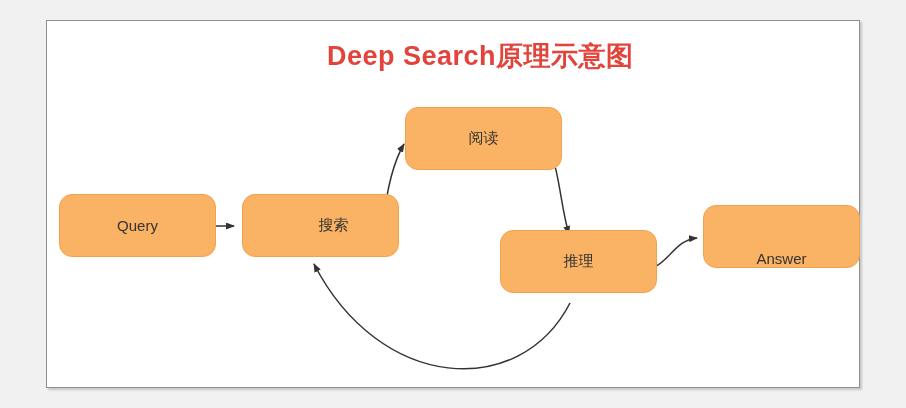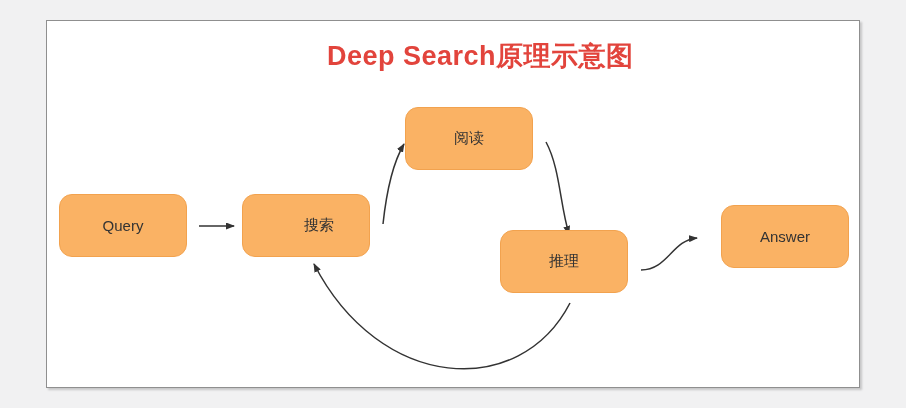--- a/index.html
+++ b/index.html
@@ -44,38 +44,38 @@
     height: 408px;
     pointer-events: none;
   }
   .edge {
     fill: none;
     stroke: #333333;
     stroke-width: 1.5;
   }
   .node {
     position: absolute;
-    width: 128px;
+    width: 157px;
     height: 63px;
     background: #fab264;
     border: 1px solid #f2a24e;
     border-radius: 13px;
     display: flex;
     align-items: center;
     justify-content: center;
     font-size: 15px;
     color: #333333;
     box-sizing: border-box;
     cursor: default;
   }
   .node-query  { left: 59px;  top: 194px; }
   .node-search { left: 242px; top: 194px; padding-left: 26px; }
   .node-read   { left: 405px; top: 107px; }
   .node-reason { left: 500px; top: 230px; border-radius: 13px; }
-  .node-answer { left: 721px; top: 205px; }
+  .node-answer { left: 703px; top: 205px; align-items: flex-end; }
 </style>
 </head>
 <body>
 
 <div class="stage">
   <div class="canvas"></div>
 
   <div class="title">Deep Search原理示意图</div>
 
   <svg class="edges" viewBox="0 0 906 408" xmlns="http://www.w3.org/2000/svg">

